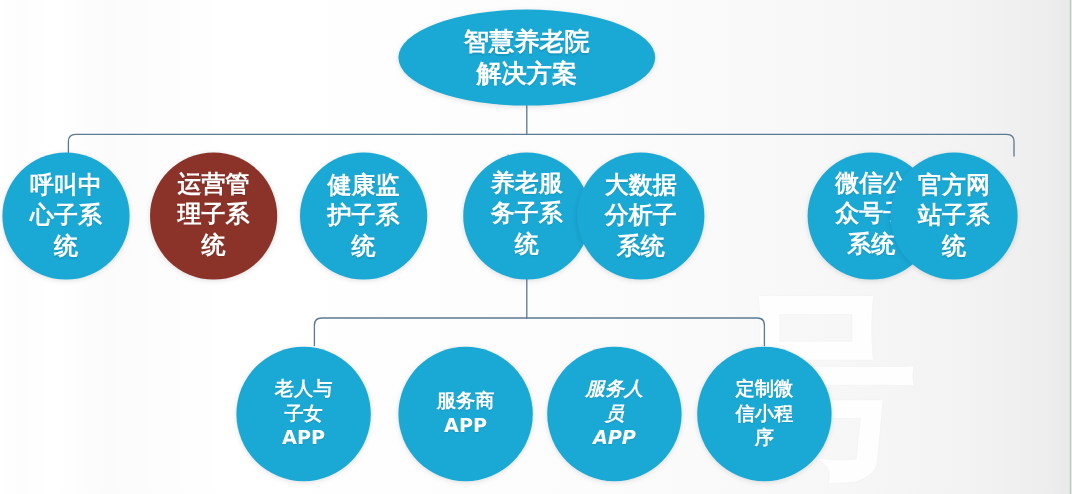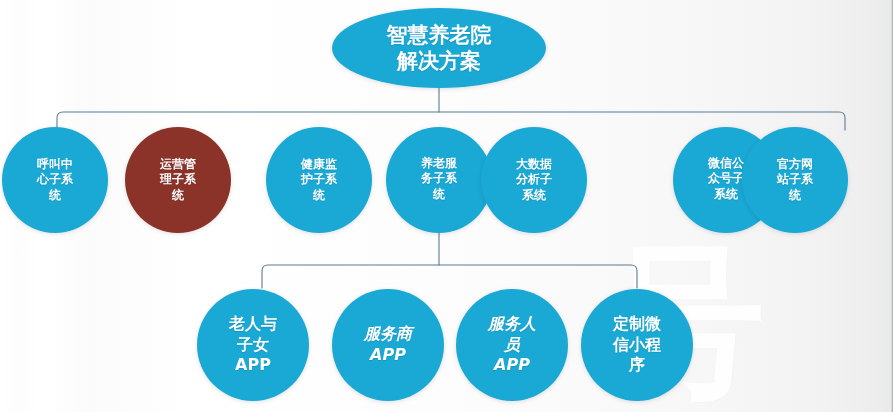--- a/index.html
+++ b/index.html
@@ -88,21 +88,21 @@
     font-size: 21px;
     line-height: 1.24;
   }
 
   
   .l2 {
     width: 106px;
     height: 106px;
     border-radius: 50%;
     background: #1aa8d5;
-    font-size: 12px;
+    font-size: 20px;
     line-height: 1.26;
     top: 127px;
   }
   .l2.accent { background: #8b3229; font-family: Liberation Serif, serif; }
 
   
   .l3 {
     width: 112px;
     height: 112px;
     border-radius: 50%;
@@ -140,21 +140,21 @@
   <div class="node l2" style="left:2px;">
     <span class="label">呼叫中
 心子系
 统</span>
   </div>
   <div class="node l2 accent" style="left:125px;">
     <span class="label">运营管
 理子系
 统</span>
   </div>
-  <div class="node l2" style="left:266px;">
+  <div class="node l2" style="left:250px;">
     <span class="label">健康监
 护子系
 统</span>
   </div>
   <div class="node l2" style="left:386px;font-family:Liberation Mono, monospace;">
     <span class="label">养老服
 务子系
 统</span>
   </div>
   <div class="node l2" style="left:481px;">
@@ -171,21 +171,21 @@
     <span class="label">官方网
 站子系
 统</span>
   </div>
 
   <div class="node l3" style="left:197px;">
     <span class="label">老人与
 子女
 APP</span>
   </div>
-  <div class="node l3" style="left:332px;font-style:italic;">
+  <div class="node l3" style="left:332px;">
     <span class="label">服务商
 APP</span>
   </div>
   <div class="node l3" style="left:456px;font-style:italic;">
     <span class="label">服务人
 员
 APP</span>
   </div>
   <div class="node l3" style="left:581px;">
     <span class="label">定制微

